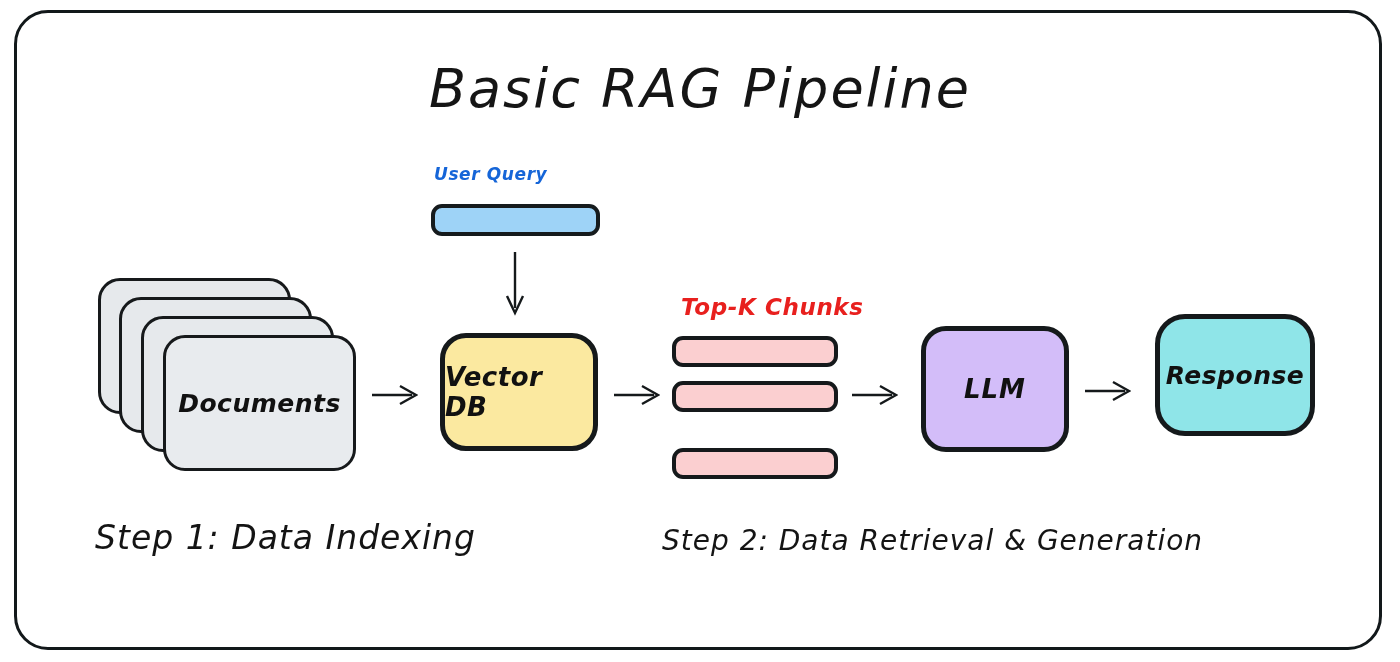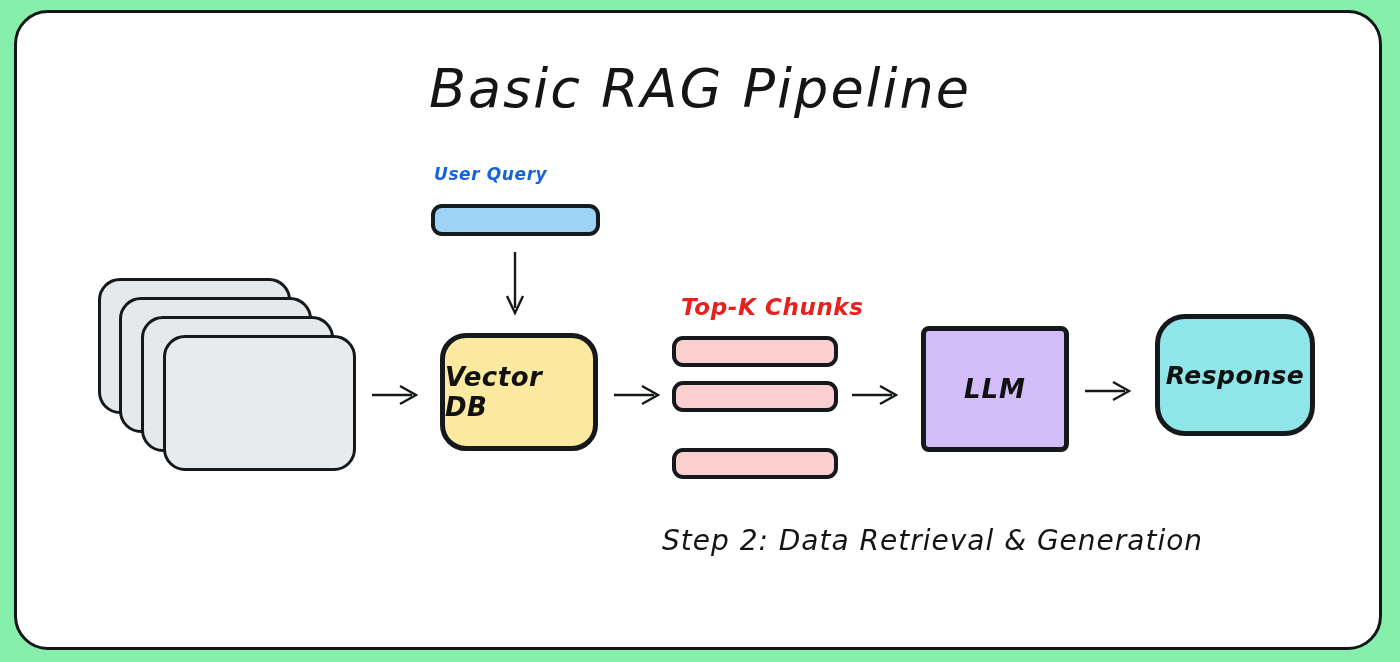--- a/index.html
+++ b/index.html
@@ -10,21 +10,21 @@
   body {
     width: 1400px;
     height: 662px;
     overflow: hidden;
     font-family: "DejaVu Sans", sans-serif;
   }
   #stage {
     position: relative;
     width: 1400px;
     height: 662px;
-    background: #86efac;
+    background: #ffffff;
   }
   
   #card {
     position: absolute;
     left: 14px;
     top: 10px;
     width: 1368px;
     height: 640px;
     background: #ffffff;
     border: 3px solid #12181a;
@@ -185,21 +185,21 @@
 
   
   #llm-box {
     position: absolute;
     left: 921px;
     top: 326px;
     width: 148px;
     height: 126px;
     background: #d3bdf9;
     border: 5px solid #15191b;
-    border-radius: 8px;
+    border-radius: 25px;
     box-sizing: border-box;
     display: flex;
     align-items: center;
     justify-content: center;
     font-size: 26px;
     color: #111;
     font-style: italic;
     font-weight: 600;
     letter-spacing: 1px;
   }
@@ -262,20 +262,21 @@
   <svg id="arrow-down" viewBox="0 0 30 64">
     <line x1="15" y1="0" x2="15" y2="56" stroke="#15191b" stroke-width="2.4"></line>
     <polyline points="7,44 15,61 23,44" fill="none" stroke="#15191b" stroke-width="2.4"></polyline>
   </svg>
 
   <div id="documents-stack">
     <div class="doc-card c1"></div>
     <div class="doc-card c2"></div>
     <div class="doc-card c3"></div>
     <div class="doc-card c4"></div>
+    <div id="documents-label" class="hand">Documents</div>
   </div>
 
   <svg id="arrow-docs-vdb" class="arrow-h" viewBox="0 0 46 26">
     <line x1="0" y1="13" x2="40" y2="13" stroke="#15191b" stroke-width="2.4"></line>
     <polyline points="28,4 44,13 28,22" fill="none" stroke="#15191b" stroke-width="2.4"></polyline>
   </svg>
 
   <div id="vector-db-box" class="hand">Vector DB</div>
 
   <svg id="arrow-vdb-chunks" class="arrow-h" viewBox="0 0 46 26">
@@ -297,15 +298,16 @@
 
   <div id="llm-box" class="hand">LLM</div>
 
   <svg id="arrow-llm-resp" class="arrow-h" viewBox="0 0 46 26">
     <line x1="0" y1="13" x2="40" y2="13" stroke="#15191b" stroke-width="2.4"></line>
     <polyline points="28,4 44,13 28,22" fill="none" stroke="#15191b" stroke-width="2.4"></polyline>
   </svg>
 
   <div id="response-box" class="hand">Response</div>
 
+  <div id="step1-caption" class="hand">Step 1: Data Indexing</div>
   <div id="step2-caption" class="hand">Step 2: Data Retrieval &amp; Generation</div>
 
 </div>
 
 </body></html>

